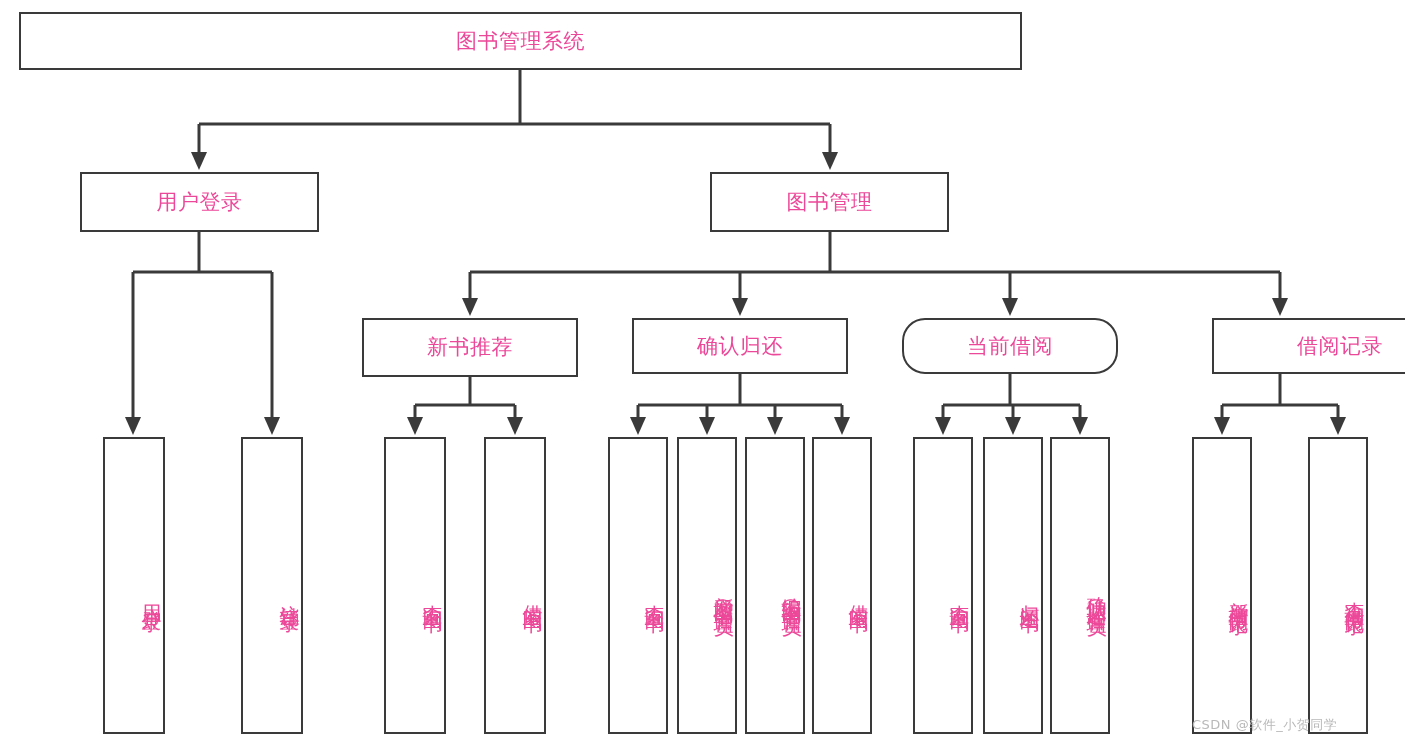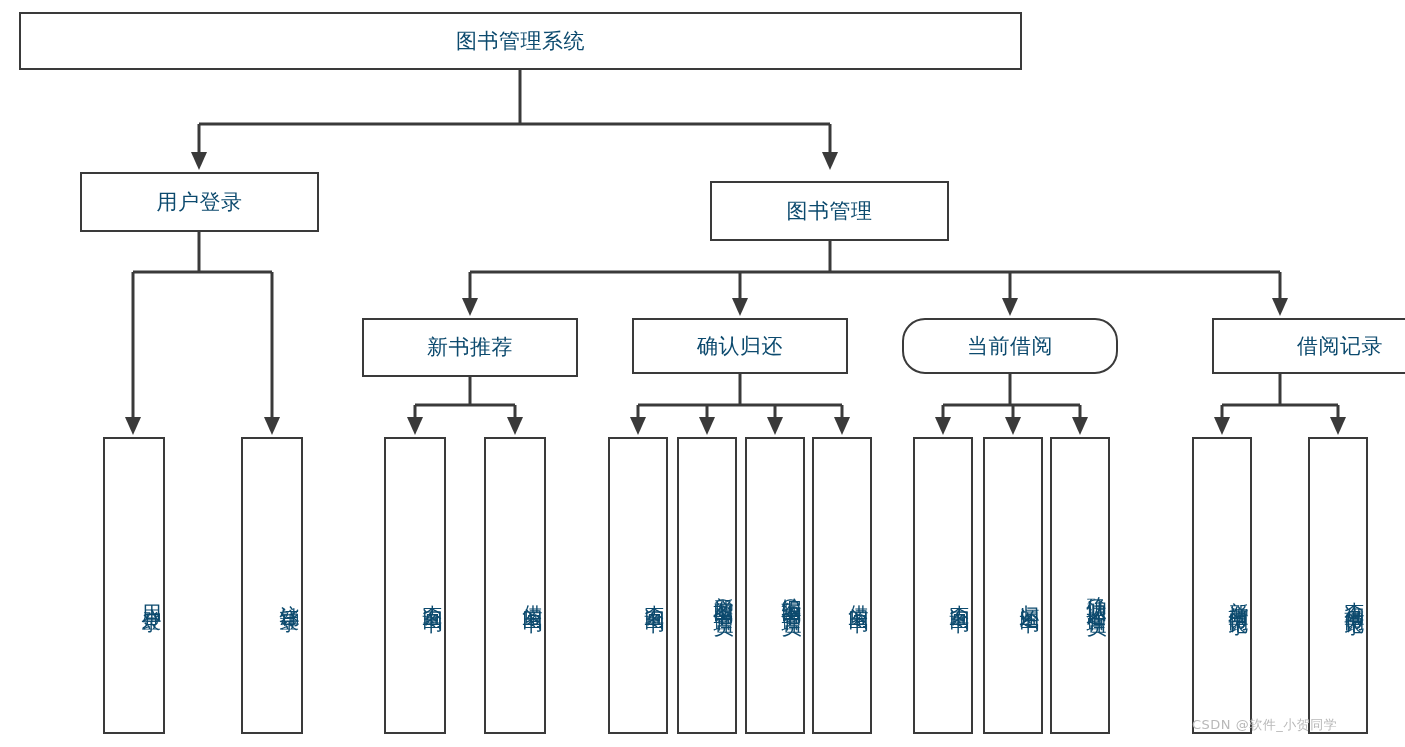--- a/index.html
+++ b/index.html
@@ -27,21 +27,21 @@
     pointer-events: none;
   }
   .node {
     position: absolute;
     box-sizing: border-box;
     border: 2px solid #3a3a3a;
     background: #ffffff;
     display: flex;
     align-items: center;
     justify-content: center;
-    color: #0c4a6e;
+    color: #ec4899;
     line-height: 1.18;
     text-align: right;
   }
   .node-h {
     font-size: 21px;
     letter-spacing: 0.5px;
   }
   .node-root {
     font-size: 21px;
   }
@@ -133,21 +133,21 @@
   </svg>
 
   <div class="node node-root node-h" id="node-root" style="left: 19px; top: 12px; width: 1003px; height: 58px;">
       <span>图书管理系统</span>
     </div>
 
   <div id="level2-layer">
       <div class="node node-h" style="left: 80px; top: 172px; width: 239px; height: 60px;">
         <span class="">用户登录</span>
       </div>
-      <div class="node node-h" style="left: 710px; top: 181px; width: 239px; height: 60px;">
+      <div class="node node-h" style="left: 710px; top: 172px; width: 239px; height: 60px;">
         <span class="">图书管理</span>
       </div>
     </div>
   <div id="level3-layer">
       <div class="node node-h" style="left: 362px; top: 318px; width: 216px; height: 59px;">
         <span class="">新书推荐</span>
       </div>
       <div class="node node-h" style="left: 632px; top: 318px; width: 216px; height: 56px;">
         <span class="">确认归还</span>
       </div>

